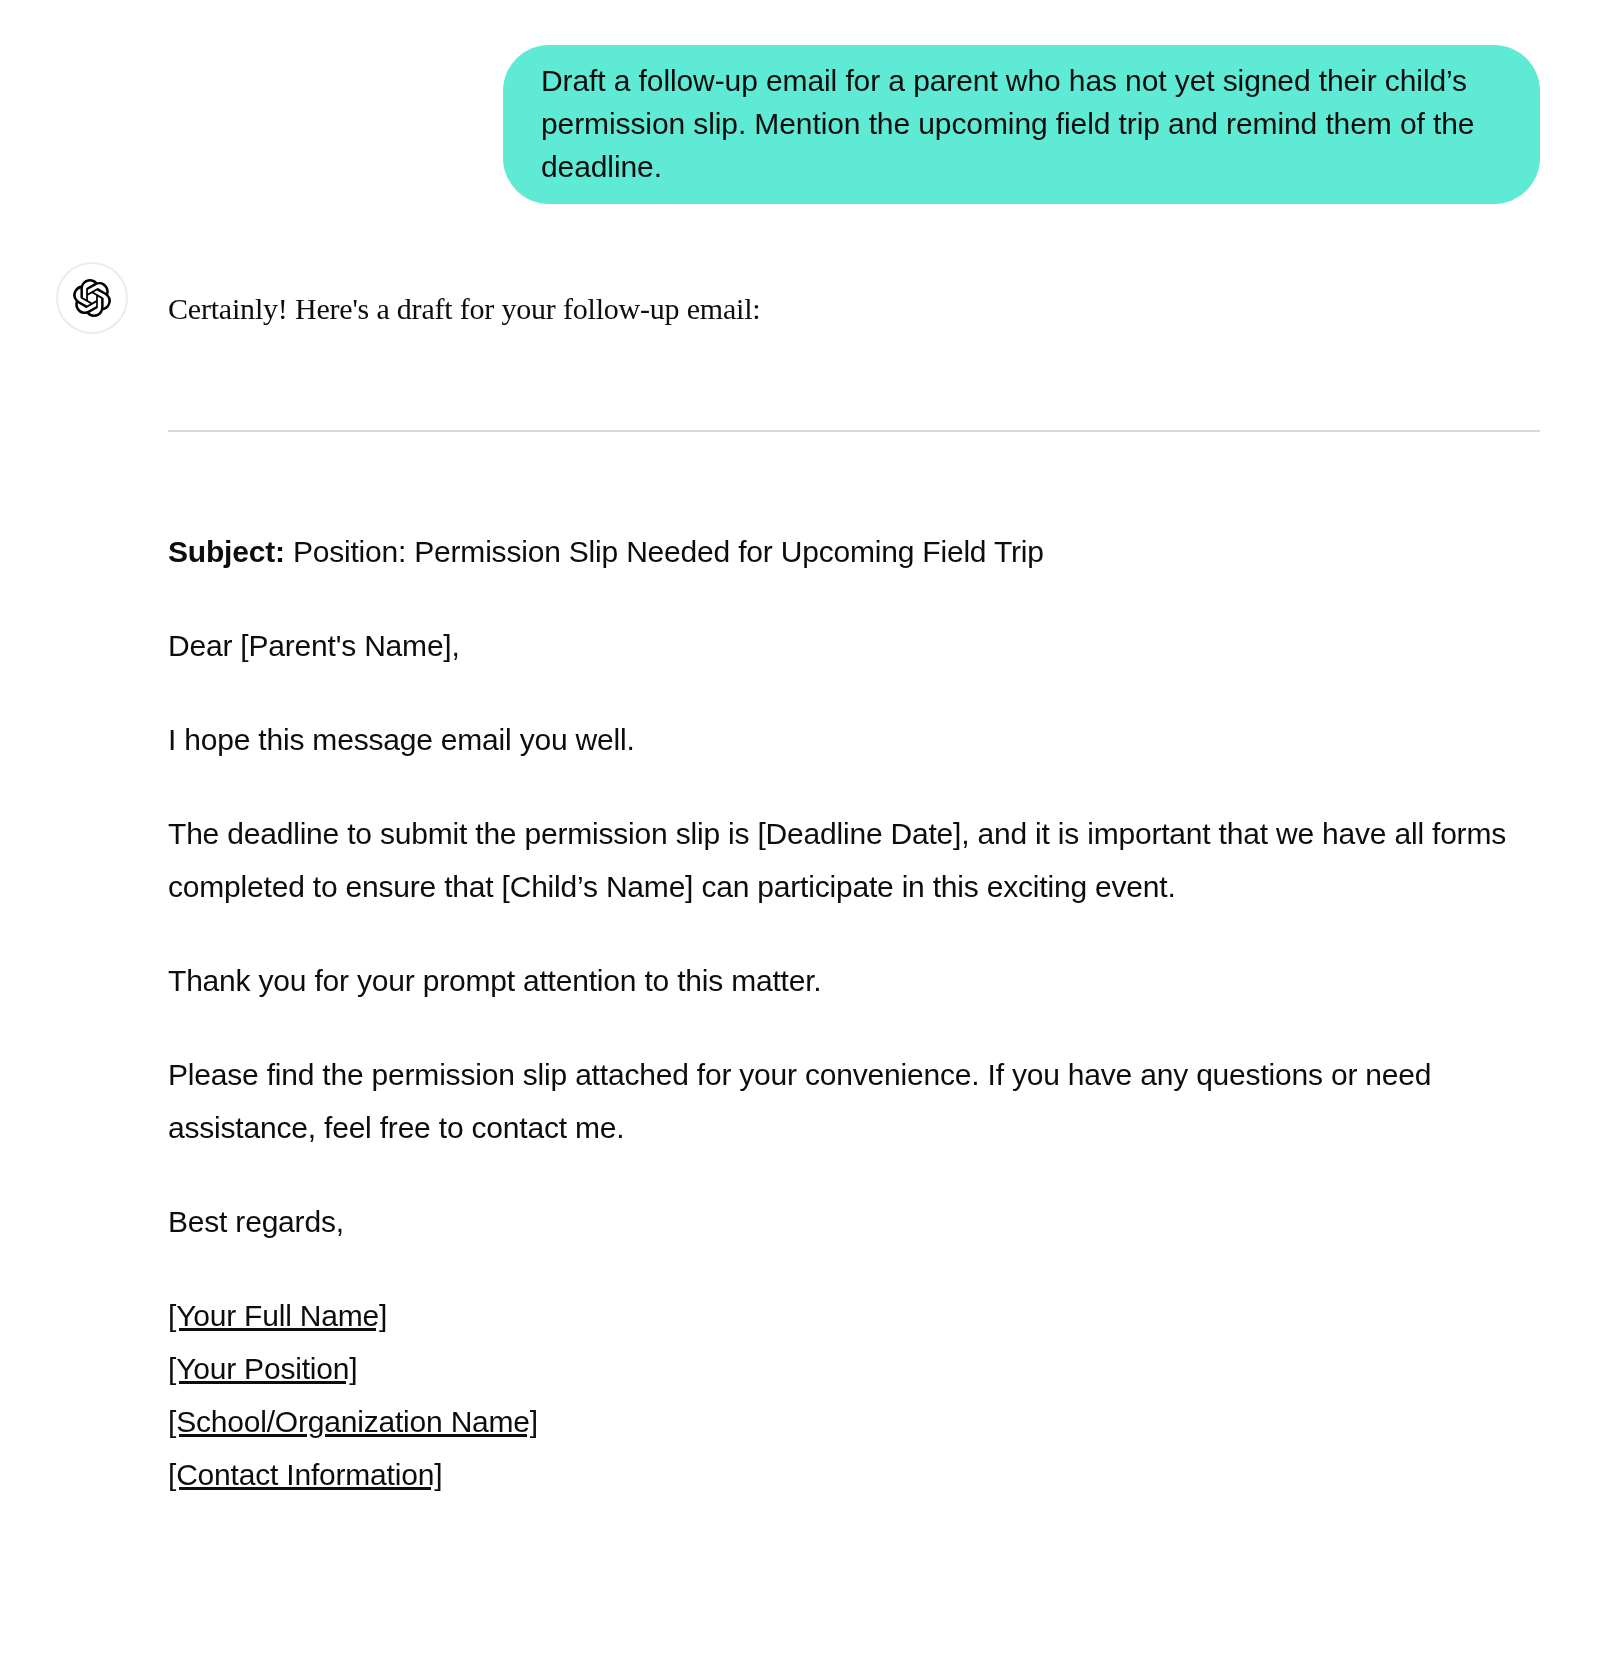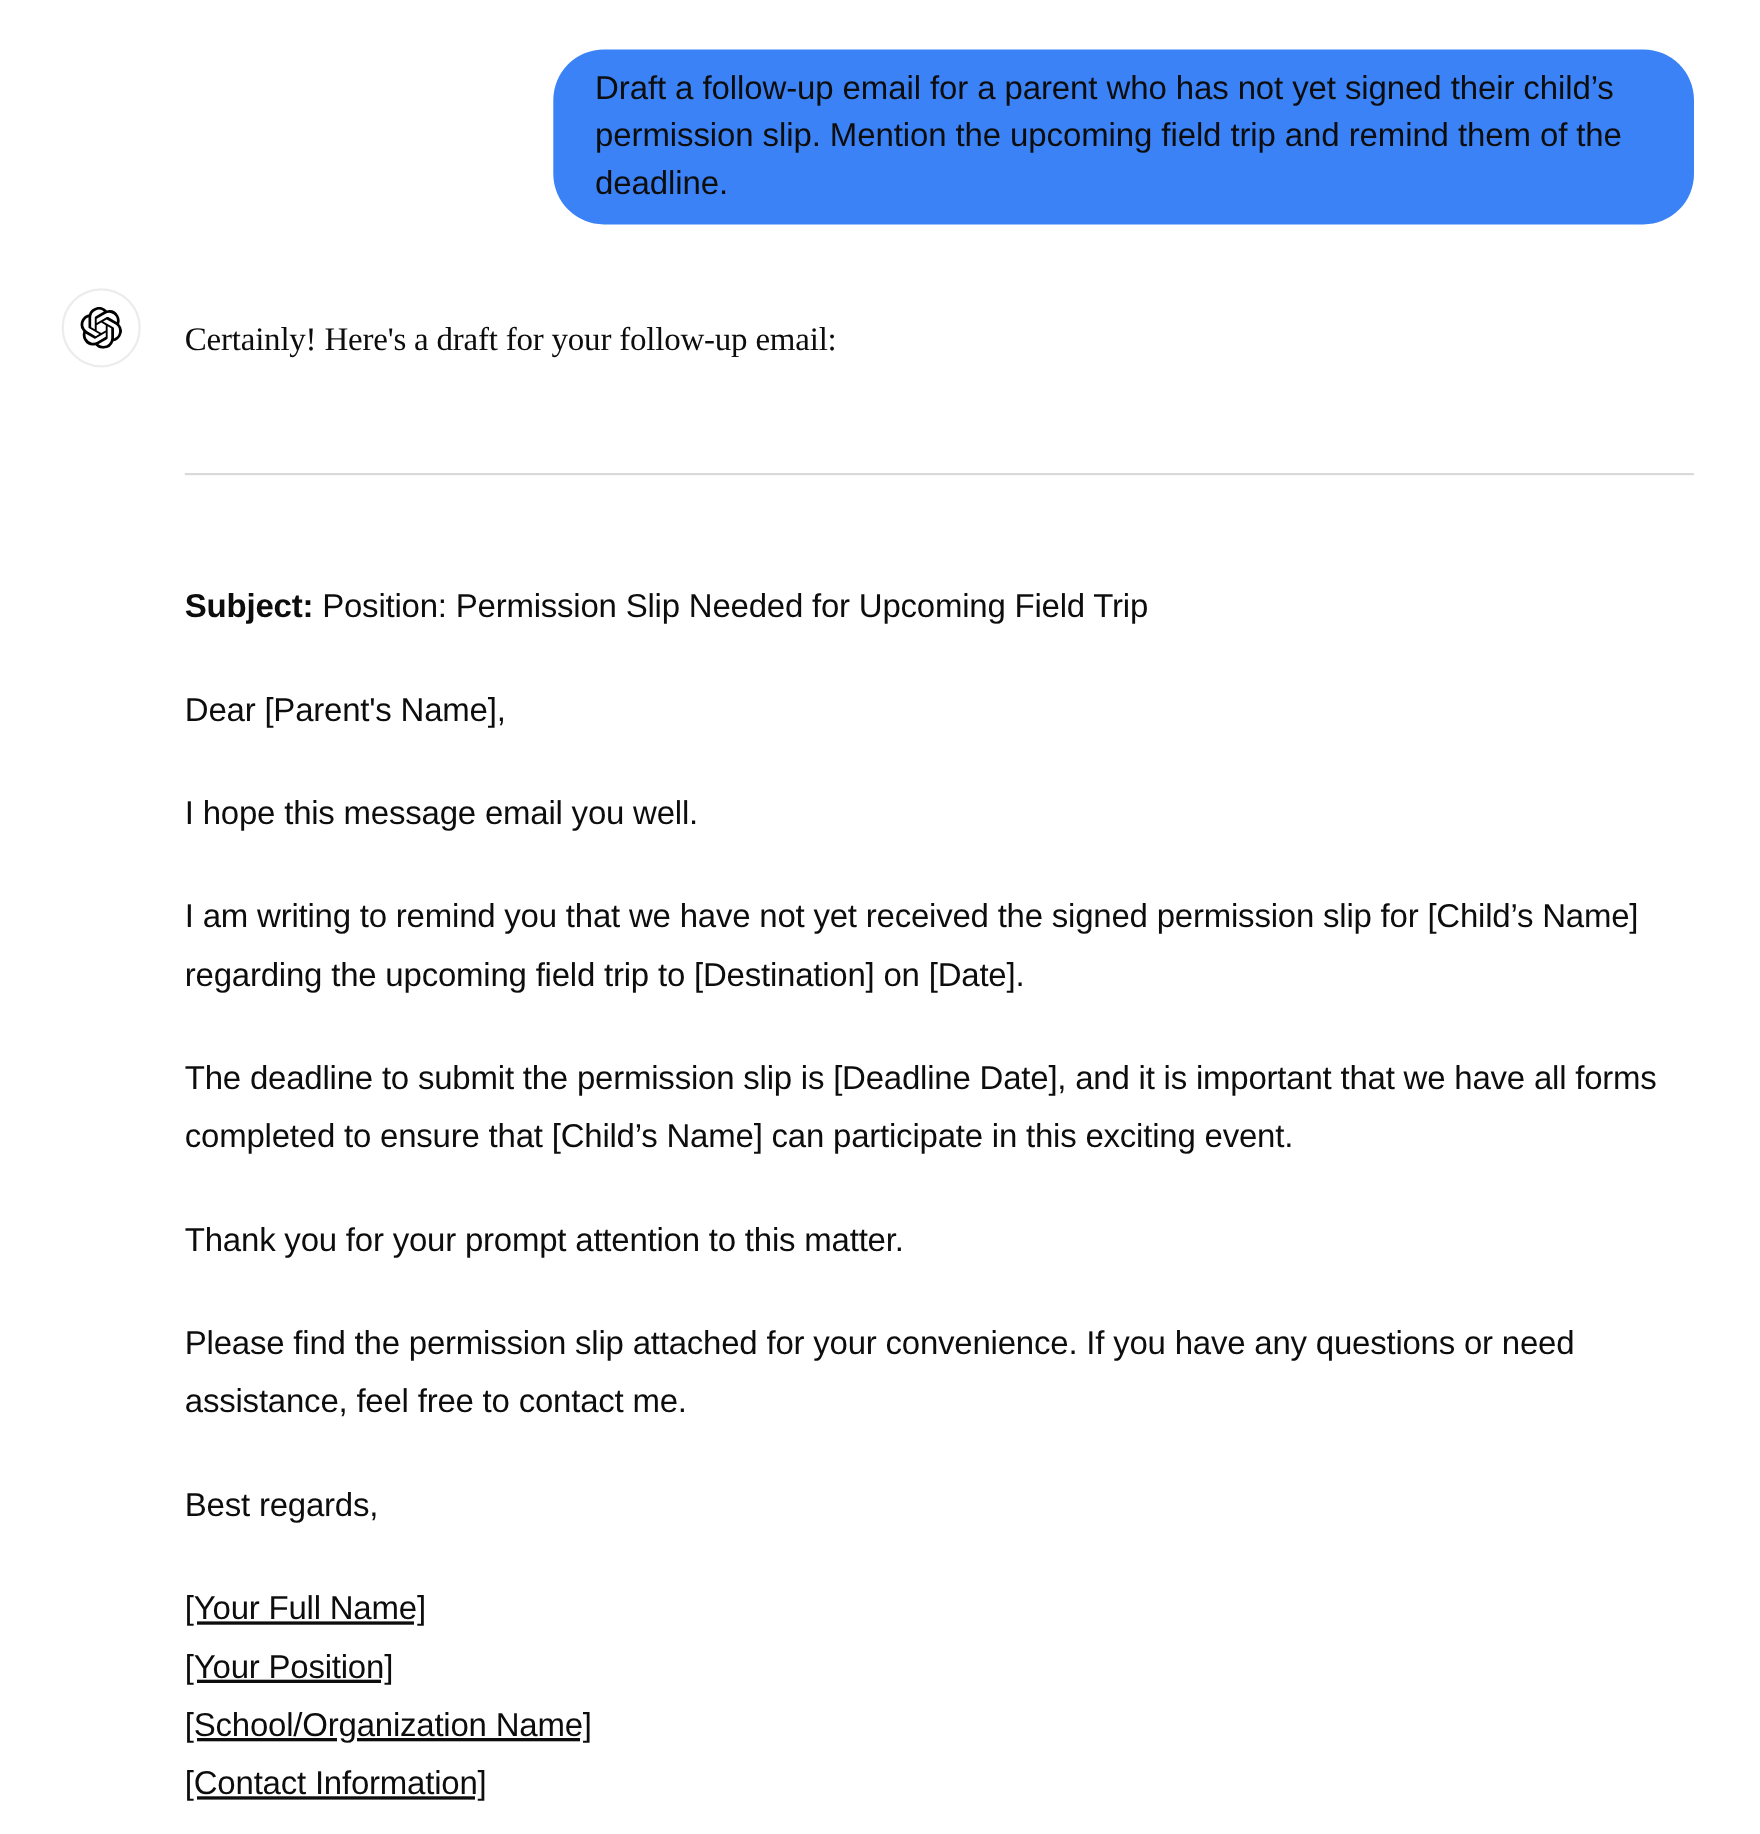--- a/index.html
+++ b/index.html
@@ -18,21 +18,21 @@
     width: 1372px;
     position: relative;
   }
 
   
   .user-bubble {
     box-sizing: border-box;
     margin-top: 45px;
     margin-left: auto;
     width: 1037px;
-    background: #3b82f6;
+    background: #5eead4;
     border-radius: 46px;
     padding: 14px 38px 16px 38px;
     font-size: 30px;
     line-height: 43px;
     letter-spacing: -0.1px;
     color: #0d0d0d;
   }
 
   
   .assistant-avatar {
@@ -109,21 +109,20 @@
   <div class="email">
 
     <p>
       <strong>Subject:</strong><span> Position: Permission Slip Needed for Upcoming Field Trip</span>
     </p>
 
     <p>Dear [Parent's Name],</p>
 
     <p>I hope this message email you well.</p>
 
-    <p>I am writing to remind you that we have not yet received the signed permission slip for [Child’s Name] regarding the upcoming field trip to [Destination] on [Date].</p>
 
     <p>The deadline to submit the permission slip is [Deadline Date], and it is important that we have all forms completed to ensure that [Child’s Name] can participate in this exciting event.</p>
 
     <p>Thank you for your prompt attention to this matter.</p>
 
     <p>Please find the permission slip attached for your convenience. If you have any questions or need assistance, feel free to contact me.</p>
 
     <p>Best regards,</p>
 
     <p class="signature">

